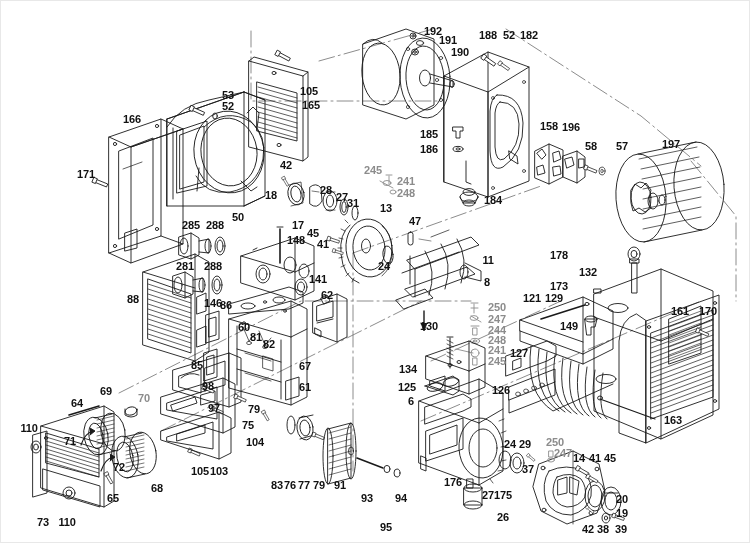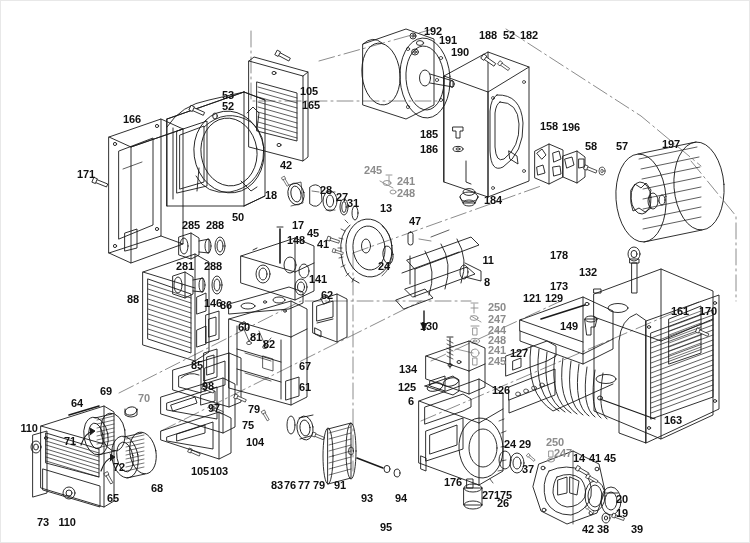--- a/index.html
+++ b/index.html
@@ -756,29 +756,29 @@
       <div class="lbl" style="left: 568px; top: 325px;">149</div>
       <div class="lbl" style="left: 558px; top: 285px;">173</div>
       <div class="lbl" style="left: 558px; top: 271px; margin-left: 29px;">132</div>
       <div class="lbl" style="left: 558px; top: 254px;">178</div>
       <div class="lbl" style="left: 679px; top: 310px;">161</div>
       <div class="lbl" style="left: 707px; top: 310px;">170</div>
       <div class="lbl" style="left: 672px; top: 419px;">163</div>
       <div class="lbl" style="left: 452px; top: 481px;">176</div>
       <div class="lbl" style="left: 464px; top: 494px; margin-left: 38px;">175</div>
       <div class="lbl" style="left: 487px; top: 494px;">27</div>
-      <div class="lbl" style="left: 502px; top: 502px; text-align: center;">26</div>
+      <div class="lbl" style="left: 502px; top: 516px; text-align: center;">26</div>
       <div class="lbl" style="left: 509px; top: 443px;">24</div>
       <div class="lbl" style="left: 524px; top: 443px;">29</div>
       <div class="lbl" style="left: 527px; top: 468px;">37</div>
       <div class="lbl faint" style="left: 554px; top: 441px;">250</div>
       <div class="lbl faint" style="left: 562px; top: 452px;">247</div>
       <div class="lbl" style="left: 578px; top: 457px;">14</div>
       <div class="lbl" style="left: 594px; top: 457px;">41</div>
       <div class="lbl" style="left: 609px; top: 457px;">45</div>
       <div class="lbl" style="left: 621px; top: 498px;">20</div>
       <div class="lbl" style="left: 621px; top: 512px;">19</div>
       <div class="lbl" style="left: 587px; top: 528px;">42</div>
       <div class="lbl" style="left: 602px; top: 528px;">38</div>
-      <div class="lbl" style="left: 636px; top: 528px;">39</div>
+      <div class="lbl" style="left: 620px; top: 528px;">39</div>
     </div>
 
 </div>
 
 </body></html>

